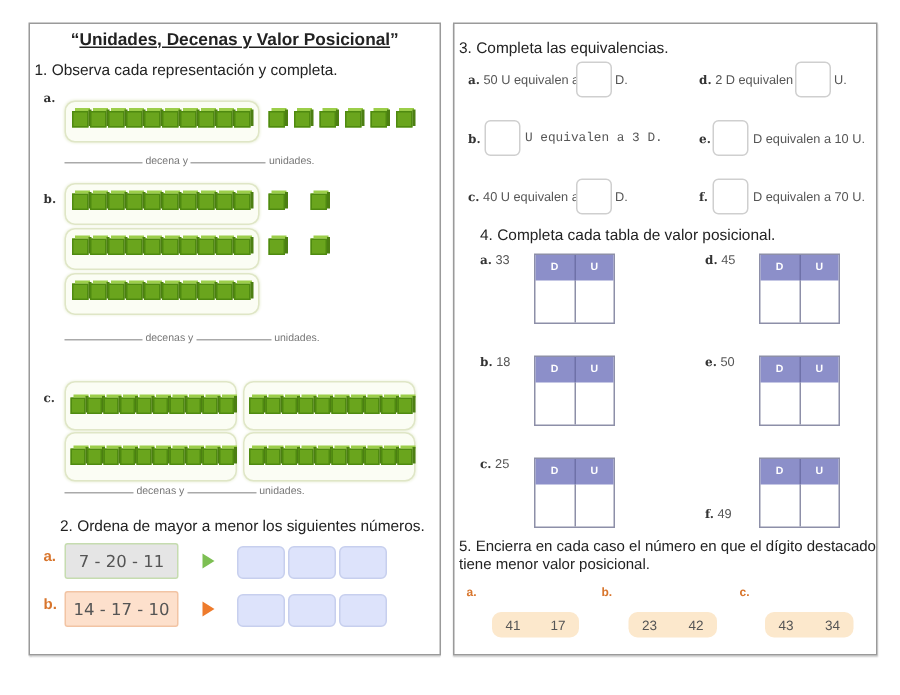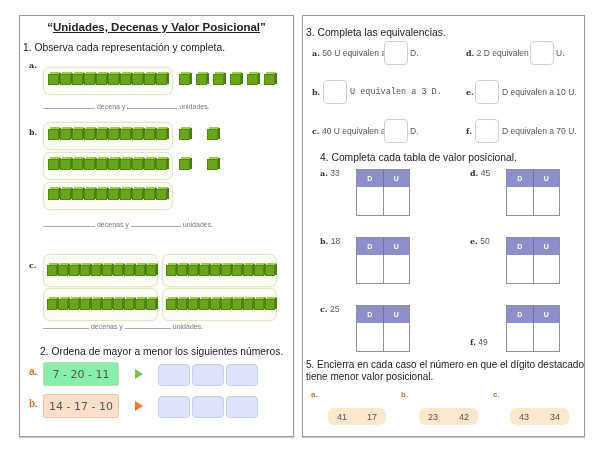--- a/index.html
+++ b/index.html
@@ -14,21 +14,21 @@
   .lbl{font-family:"DejaVu Serif",serif;font-weight:bold;font-size:8px;color:#333;}
   .lblo{font-family:"Liberation Sans",sans-serif;font-weight:bold;font-size:10px;color:#d8752c;}
   .rod-wrap{border:1px solid #dfe6c6;border-radius:7px;background:#fbfdf4;box-shadow:0 0 2px #e8eed5;}
   .rod{position:absolute;height:12px;display:flex;}
   .cube{width:11px;height:11px;background:#6aa51d;border:1px solid #4f8a10;box-sizing:border-box;position:relative;margin-right:1px;}
   .cube::before{content:"";position:absolute;left:1px;top:-3px;width:10px;height:2px;background:#9cce4a;}
   .cube::after{content:"";position:absolute;right:-3px;top:-2px;width:2px;height:11px;background:#4c7f12;}
   .fill{font-size:7px;color:#777;white-space:nowrap;}
   .blank{display:inline-block;border-bottom:1px solid #aaa;height:6px;vertical-align:baseline;}
   .numbox{height:22px;border-radius:2px;font-size:11px;color:#555;display:flex;align-items:center;justify-content:center;font-family:"DejaVu Sans",sans-serif;}
-  .green{background:#86efac;border:1px solid #c6dcb0;}
+  .green{background:#e5e5e5;border:1px solid #c6dcb0;}
   .orange{background:#fde0cc;border:1px solid #f2c4a4;}
   .ansbox{width:30px;height:20px;background:#dde3fb;border:1px solid #c7cfee;border-radius:4px;}
   .tri{width:0;height:0;border-top:5px solid transparent;border-bottom:5px solid transparent;}
   .eq{font-size:8.5px;color:#555;white-space:nowrap;}
   .eqbox{width:22px;height:22px;border:1px solid #cfcfcf;border-radius:4px;background:#fff;}
   .pvt{width:52px;height:45px;border:1px solid #8d8fa8;}
   .pvt .hd{display:flex;height:17px;background:#8c8fc9;}
   .pvt .hd div{flex:1;color:#fff;font-size:7px;font-weight:bold;display:flex;align-items:center;justify-content:center;}
   .pvt .hd div:first-child{border-right:1px solid #6e71a8;}
   .pvt .bd{display:flex;height:28px;}

